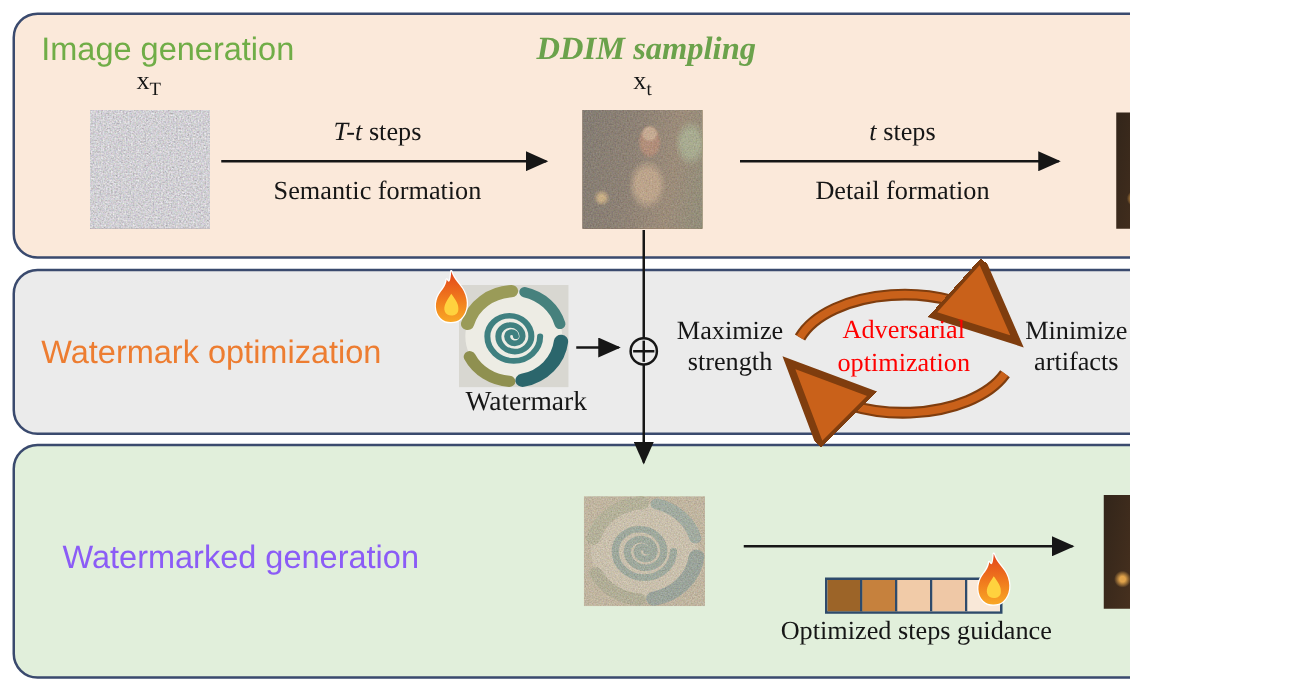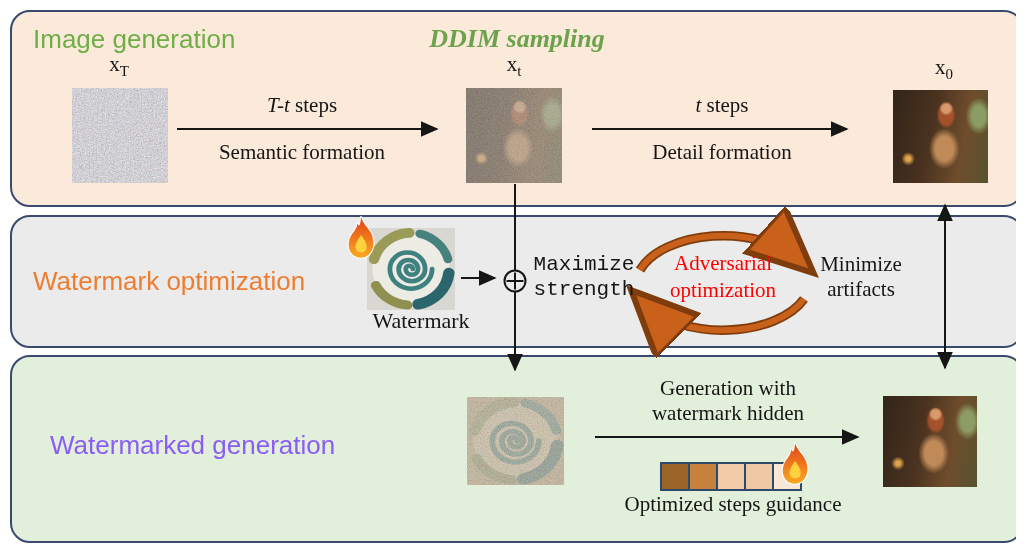--- a/index.html
+++ b/index.html
@@ -1,16 +1,16 @@
 <!DOCTYPE html>
 <html><head>
 <meta charset="utf-8">
 <style>
   html,body{margin:0;padding:0;background:#ffffff;}
-  .canvas{position:relative;width:1016px;height:549px;background:#ffffff;overflow:hidden;
+  .canvas{position:relative;width:904px;height:549px;background:#ffffff;overflow:hidden;
           font-family:"Liberation Serif",serif;}
   
   .panel{position:absolute;border:2px solid #3a4a6e;border-radius:20px;box-sizing:border-box;z-index:1;}
   #p-top{left:10px;top:10px;width:1014px;height:197px;}
   #p-mid{left:10px;top:215px;width:1014px;height:133px;}
   #p-bot{left:10px;top:355px;width:1014px;height:188px;}
   
   .title{position:absolute;font-family:"Liberation Sans",sans-serif;font-size:26px;z-index:6;white-space:nowrap;}
   .ddim{position:absolute;font-family:"Liberation Serif",serif;font-weight:bold;font-style:italic;
         font-size:26px;z-index:6;transform:translateX(-50%);white-space:nowrap;}
@@ -114,21 +114,21 @@
       <circle cx="50" cy="50" r="44" fill="#edece4"></circle>
       <path d="M48 6 A 44 44 0 0 0 8 38" stroke="#9a9b58" stroke-width="12" fill="none" stroke-linecap="round"></path>
       <path d="M10 70 A 44 44 0 0 0 46 94" stroke="#8f9050" stroke-width="11" fill="none" stroke-linecap="round"></path>
       <path d="M92 38 A 44 44 0 0 0 60 7" stroke="#46817d" stroke-width="10" fill="none" stroke-linecap="round"></path>
       <path d="M93 55 A 44 44 0 0 1 58 93" stroke="#2b666c" stroke-width="13" fill="none" stroke-linecap="round"></path>
       <path d="M74 50 A 24 24 0 0 1 26 50 A 20 20 0 0 1 66 50 A 15 15 0 0 1 36 50 A 11 11 0 0 1 58 50 A 7 7 0 0 1 44 50 A 4 4 0 0 1 52 50" stroke="#3f8080" stroke-width="5.5" fill="none" stroke-linecap="round"></path>
     </svg>
   </div>
   <div class="lab" style="left:421px;top:308px;font-size:22px;">Watermark</div>
 
-  <div class="lab" style="left:584px;top:252px;font-family:Liberation Mono, monospace;">
+  <div class="lab" style="left:584px;top:252px;">
     <div>Maximize</div>
     <div>strength</div>
   </div>
   <div class="lab" style="left: 723px; top: 250px; line-height: 27px; color: rgb(255, 0, 0);">
     <div>Adversarial</div>
     <div>optimization</div>
   </div>
   <div class="lab" style="left:861px;top:252px;text-align:center;">
     <div>Minimize</div>
     <div>artifacts</div>
@@ -140,24 +140,20 @@
       <circle cx="50" cy="50" r="44" fill="#b3a687"></circle>
       <path d="M48 6 A 44 44 0 0 0 8 38" stroke="#7c7f55" stroke-width="12" fill="none" stroke-linecap="round"></path>
       <path d="M10 70 A 44 44 0 0 0 46 94" stroke="#73764d" stroke-width="11" fill="none" stroke-linecap="round"></path>
       <path d="M92 38 A 44 44 0 0 0 60 7" stroke="#4c7066" stroke-width="10" fill="none" stroke-linecap="round"></path>
       <path d="M93 55 A 44 44 0 0 1 58 93" stroke="#3a5d58" stroke-width="13" fill="none" stroke-linecap="round"></path>
       <path d="M74 50 A 24 24 0 0 1 26 50 A 20 20 0 0 1 66 50 A 15 15 0 0 1 36 50 A 11 11 0 0 1 58 50 A 7 7 0 0 1 44 50 A 4 4 0 0 1 52 50" stroke="#446a5e" stroke-width="6" fill="none" stroke-linecap="round"></path>
       <rect width="100" height="100" filter="url(#nzSp)"></rect>
     </svg>
   </div>
 
-  <div class="lab" style="left:728px;top:376px;">
-    <div>Generation with</div>
-    <div>watermark hidden</div>
-  </div>
   <div class="lab" style="left:733px;top:492px;">Optimized steps guidance</div>
 
   <div class="palette">
     <div class="cell" style="background-color: rgb(156, 100, 40);"></div>
     <div class="cell" style="background-color: rgb(198, 129, 61);"></div>
     <div class="cell" style="background-color: rgb(241, 203, 168);"></div>
     <div class="cell" style="background-color: rgb(239, 200, 166);"></div>
     <div class="cell" style="background-color: rgb(249, 232, 216);"></div>
   </div>
 

